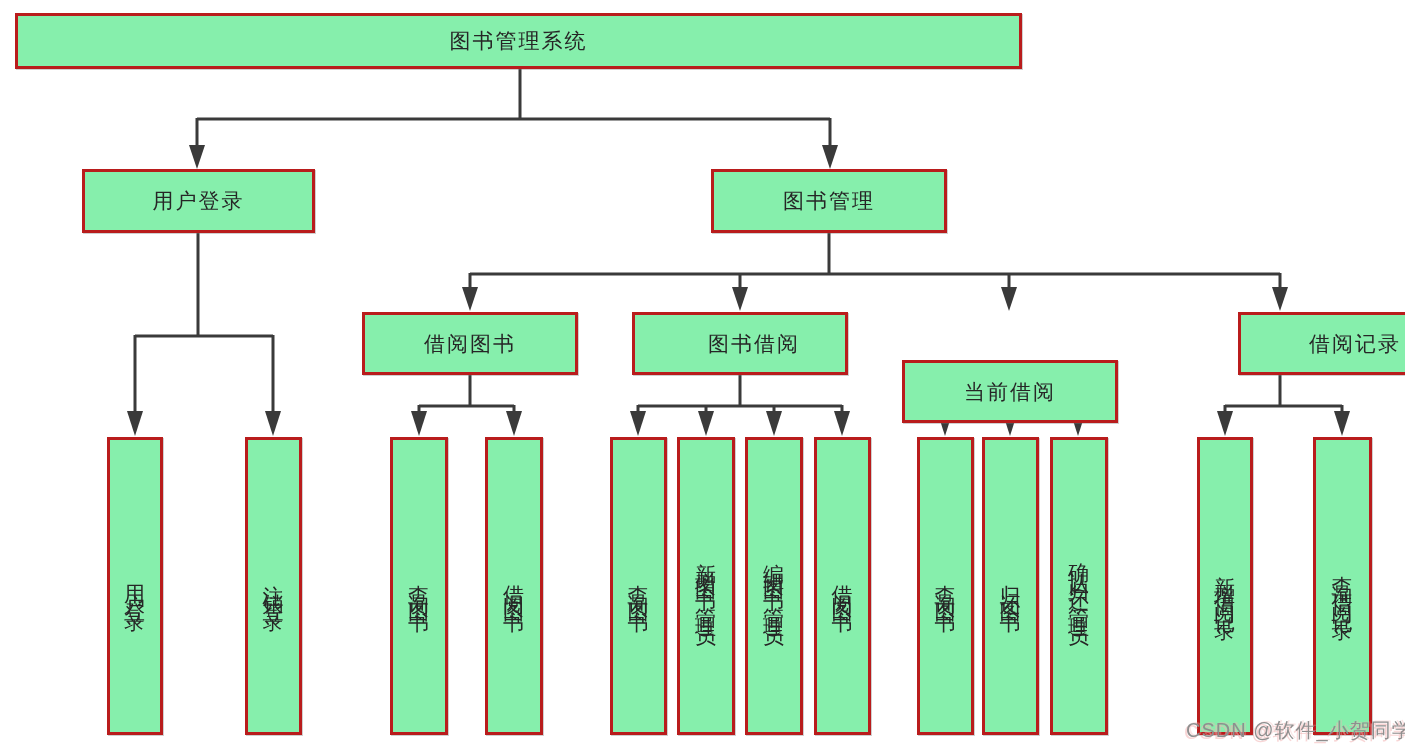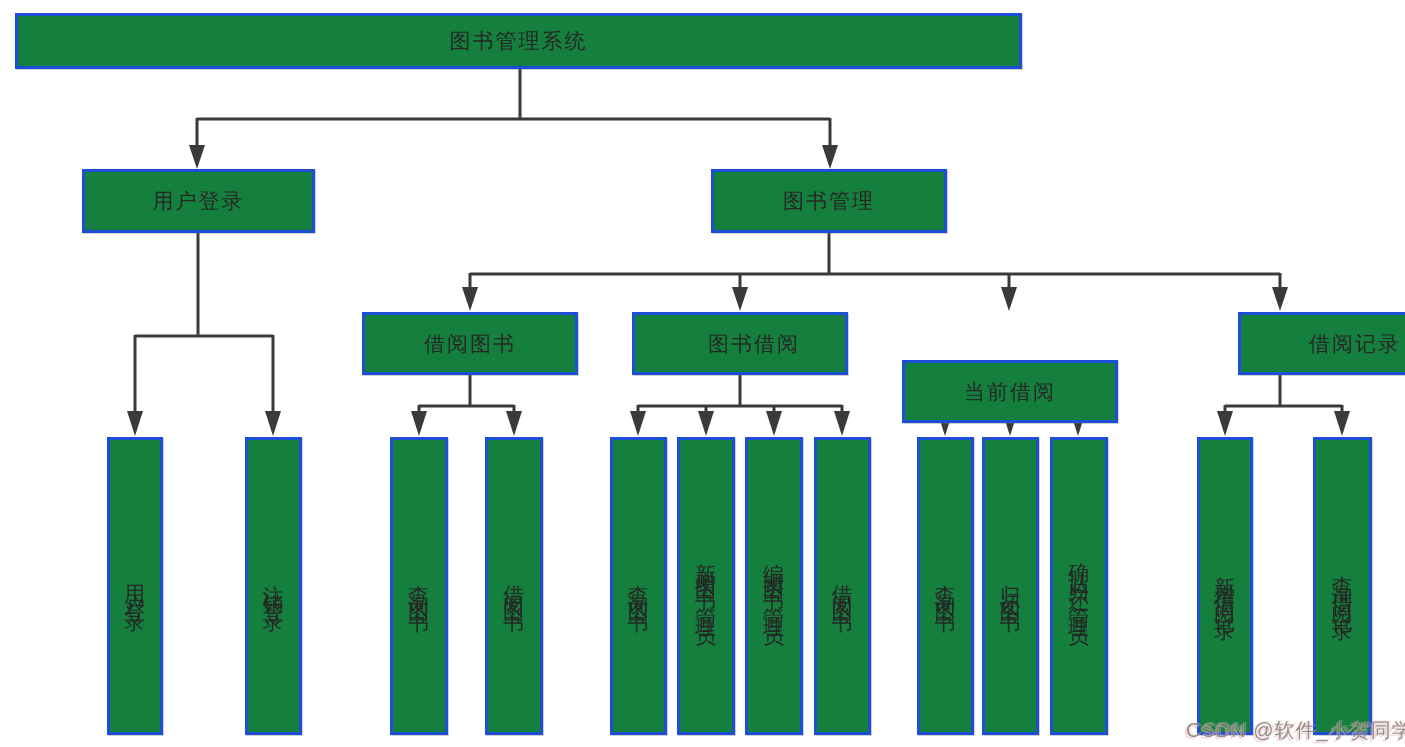--- a/index.html
+++ b/index.html
@@ -18,22 +18,22 @@
   #connector-svg {
     position: absolute;
     left: 0; top: 0;
     width: 1405px;
     height: 747px;
     z-index: 0;
   }
   .box {
     position: absolute;
     box-sizing: border-box;
-    background: #15803d;
-    border: 3px solid #1d4ed8;
+    background: #86efac;
+    border: 3px solid #b91c1c;
     box-shadow: 1px 1px 0 rgba(120,120,120,0.35);
     display: flex;
     align-items: center;
     justify-content: center;
     z-index: 1;
   }
   .hlabel {
     font-size: 21px;
     color: #262626;
     letter-spacing: 2px;

